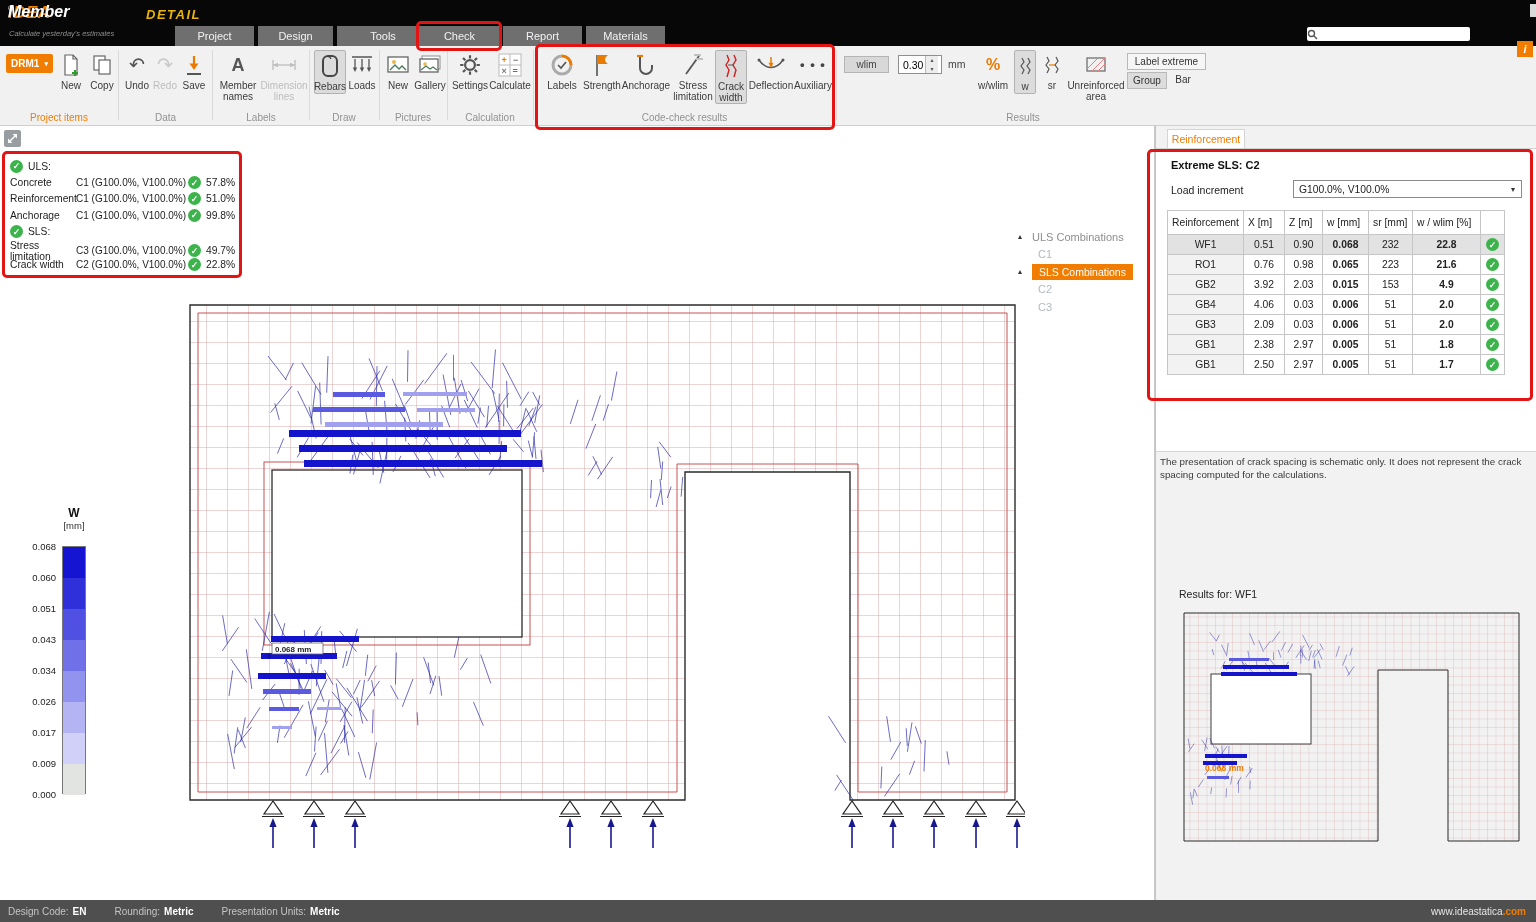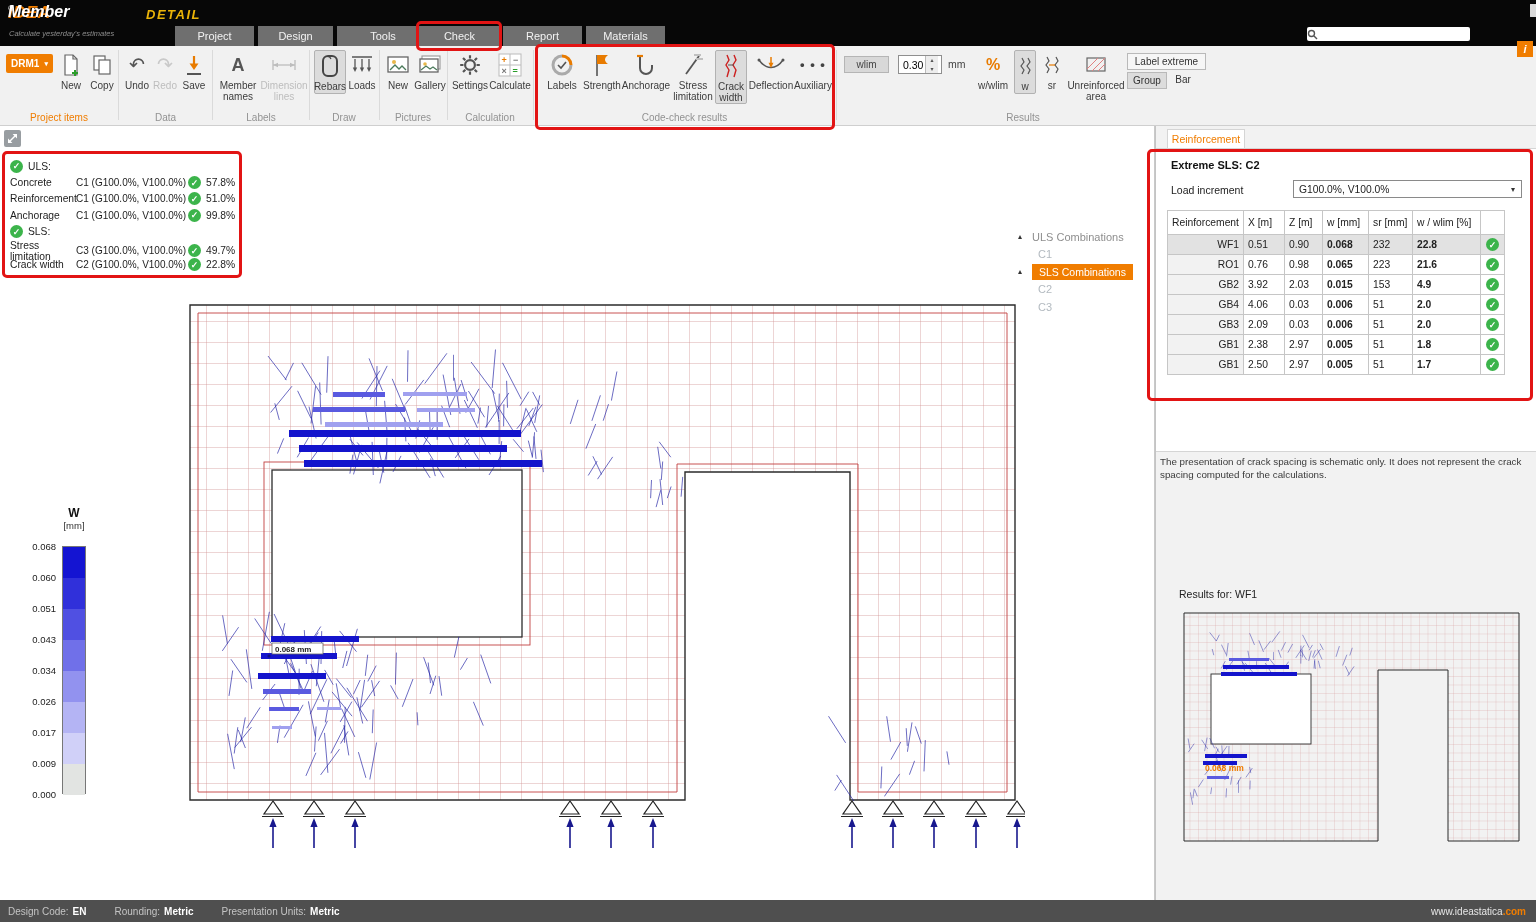--- a/index.html
+++ b/index.html
@@ -78,22 +78,22 @@
 .rpanel{position:absolute;left:1155px;top:126px;width:381px;height:774px;background:#f2f2f2;border-left:1px solid #c4c4c4}
 .rtab{position:absolute;left:11px;top:3px;width:78px;height:19px;background:#fff;border:1px solid #d5d5d5;border-bottom:none;color:#f07d00;font-size:10.5px;text-align:center;line-height:19px}
 .rcard{position:absolute;left:0;top:22px;width:381px;height:304px;background:#fff;border-top:1px solid #d5d5d5;border-bottom:1px solid #d5d5d5}
 .extreme{position:absolute;left:15px;top:10px;font-size:11px;font-weight:bold;color:#111}
 .ldlab{position:absolute;left:15px;top:35px;font-size:10.5px;color:#222}
 .dd{position:absolute;left:137px;top:31px;width:229px;height:18px;background:#fff;border:1px solid #8a8a8a;font-size:10.3px;display:flex;align-items:center;color:#222}
 .dd-t{flex:1;padding-left:5px}
 .dd-a{width:16px;text-align:center;font-size:8px;color:#333}
 .rtable{position:absolute;left:11px;top:61px;border-collapse:collapse;font-size:10.3px;color:#222;table-layout:fixed;width:337px;background:#fff}
 .rtable th{border:1px solid #c6c6c6;font-weight:normal;text-align:left;padding:3px 4px;height:24px;vertical-align:middle}
-.rtable td{border:1px solid #c6c6c6;padding:2px 4px;text-align:left;height:20px}
-.rtable td.c-name{text-align:right;background:#f2f2f2}
+.rtable td{border:1px solid #c6c6c6;padding:2px 4px;text-align:center;height:20px}
+.rtable td.c-name{text-align:center;background:#f2f2f2}
 .rtable tr.sel td{background:#e2e2e2}
 .rtable td.b{font-weight:bold}
 .rtable td.c-chk{text-align:center;padding:1px}
 .notes{position:absolute;left:4px;top:330px;width:372px}
 .note{font-size:9.8px;color:#3a3a3a;line-height:12.5px;margin-bottom:5px}
 .resfor{position:absolute;left:23px;top:462px;font-size:10.5px;color:#222}
 .preview{position:absolute;left:25px;top:482px}
 
 
 .sbar{position:absolute;left:0;top:900px;width:1536px;height:22px;background:#4f4f4f;display:flex;align-items:center;padding:0 8px;gap:28px;font-size:10px}

